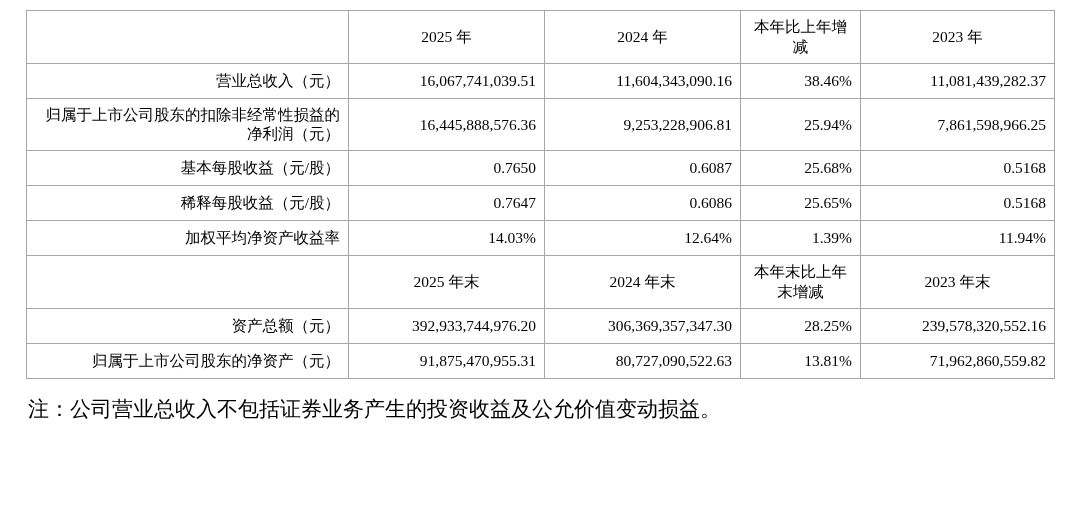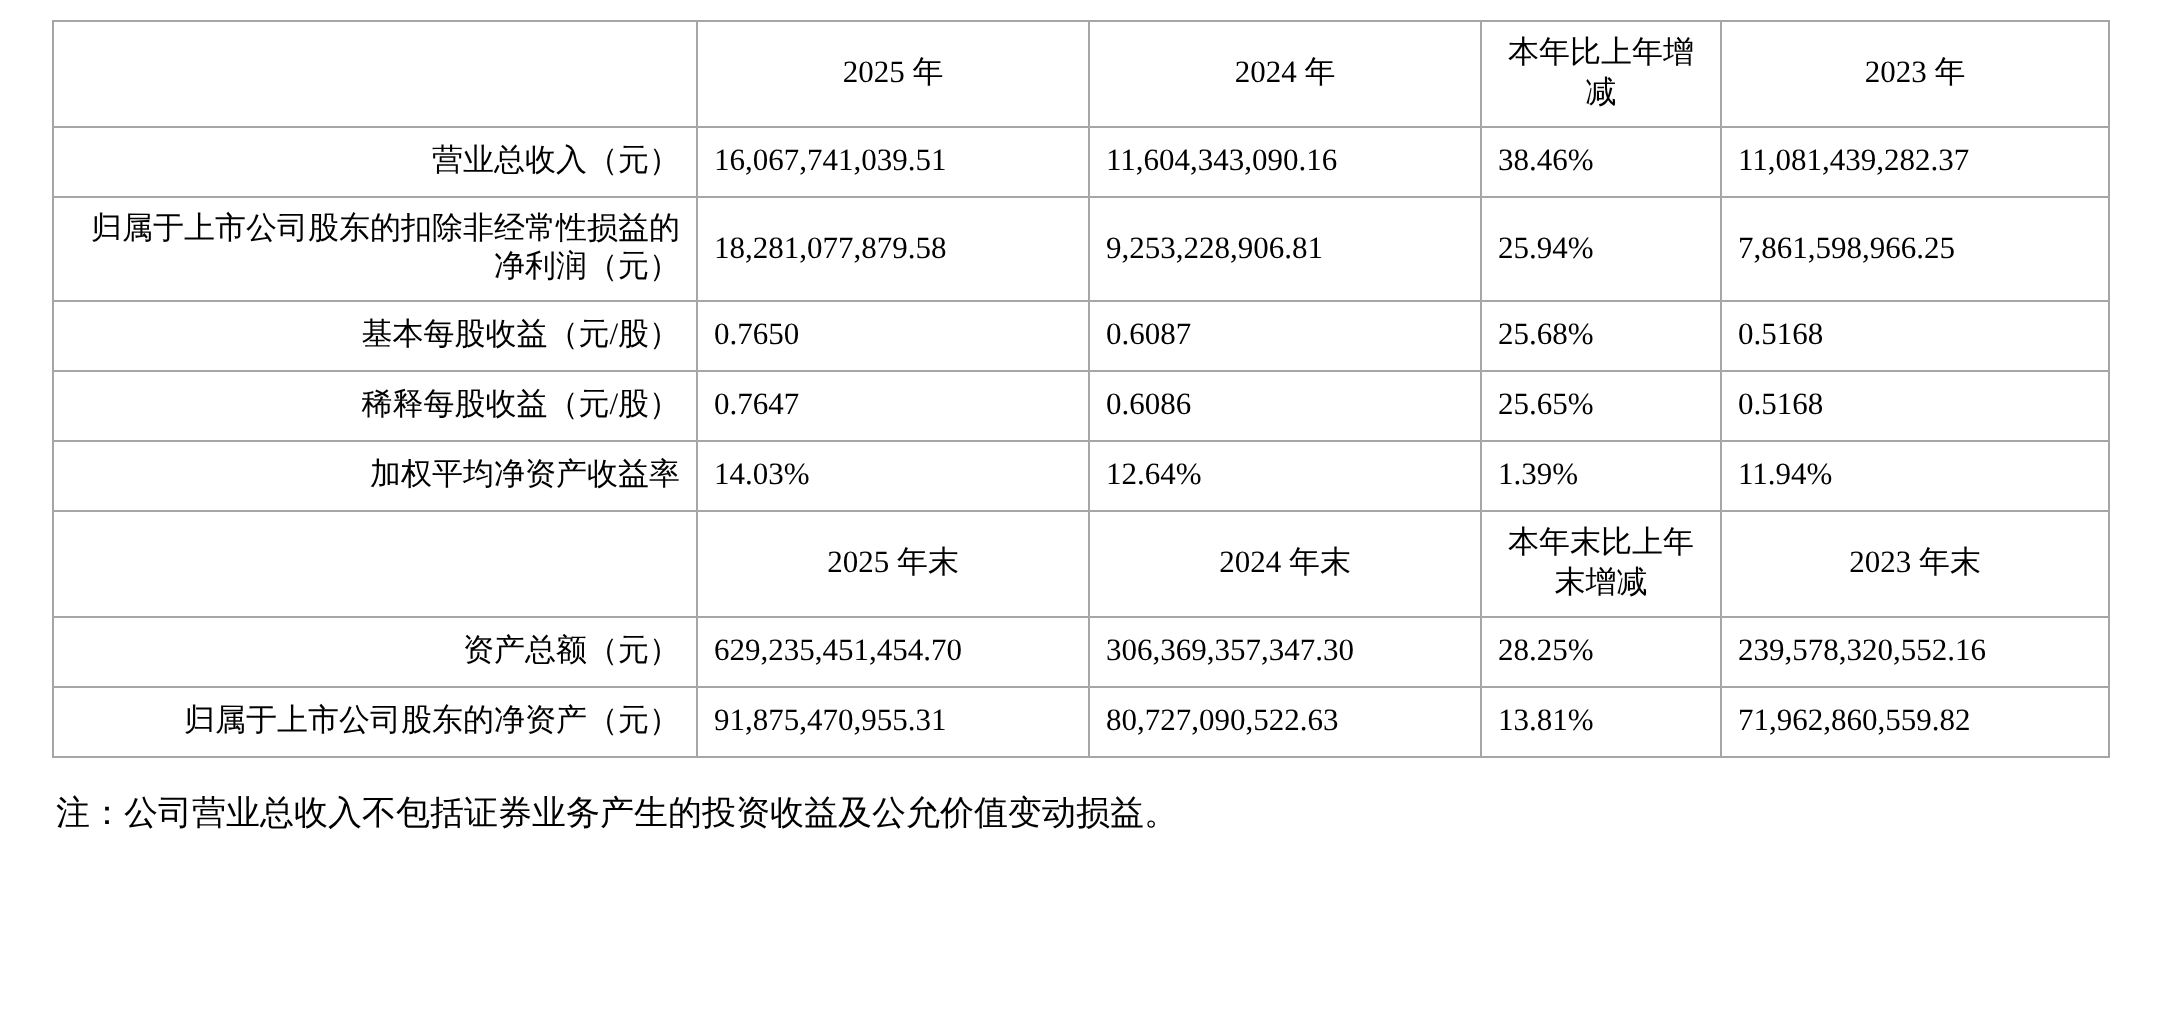--- a/index.html
+++ b/index.html
@@ -45,31 +45,32 @@
     background: #ffffff;
     text-align: center;
     font-size: 15.5px;
     height: 48px;
     padding: 4px 6px;
   }
   .hdr-row td.label-cell {
     background: #ffffff;
   }
   .num {
+    text-align: right;
     margin-left: 20px;
   }
   .lbl {
     text-align: right;
   }
   .ctr {
     text-align: center;
   }
   .note {
     margin-top: 16px;
-    font-size: 17px;
+    font-size: 21px;
     padding-left: 2px;
   }
   .two-line {
     line-height: 1.25;
   }
 </style>
 </head>
 <body>
 
 <div class="page">
@@ -95,21 +96,21 @@
         <td class="lbl">营业总收入（元）</td>
         <td class="num">16,067,741,039.51</td>
         <td class="num">11,604,343,090.16</td>
         <td class="num">38.46%</td>
         <td class="num">11,081,439,282.37</td>
       </tr>
 
 
       <tr>
         <td class="lbl two-line">归属于上市公司股东的扣除非经常性损益的净利润（元）</td>
-        <td class="num">18,281,077,879.58</td>
+        <td class="num">16,445,888,576.36</td>
         <td class="num">9,253,228,906.81</td>
         <td class="num">25.94%</td>
         <td class="num">7,861,598,966.25</td>
       </tr>
 
 
       <tr>
         <td class="lbl">基本每股收益（元/股）</td>
         <td class="num">0.7650</td>
         <td class="num">0.6087</td>
@@ -136,21 +137,21 @@
       <tr class="hdr-row">
         <td class="label-cell lbl"></td>
         <td class="ctr">2025 年末</td>
         <td class="ctr">2024 年末</td>
         <td class="ctr two-line">本年末比上年末增减</td>
         <td class="ctr">2023 年末</td>
       </tr>
 
       <tr>
         <td class="lbl">资产总额（元）</td>
-        <td class="num">629,235,451,454.70</td>
+        <td class="num">392,933,744,976.20</td>
         <td class="num">306,369,357,347.30</td>
         <td class="num">28.25%</td>
         <td class="num">239,578,320,552.16</td>
       </tr>
 
       <tr>
         <td class="lbl">归属于上市公司股东的净资产（元）</td>
         <td class="num">91,875,470,955.31</td>
         <td class="num">80,727,090,522.63</td>
         <td class="num">13.81%</td>

